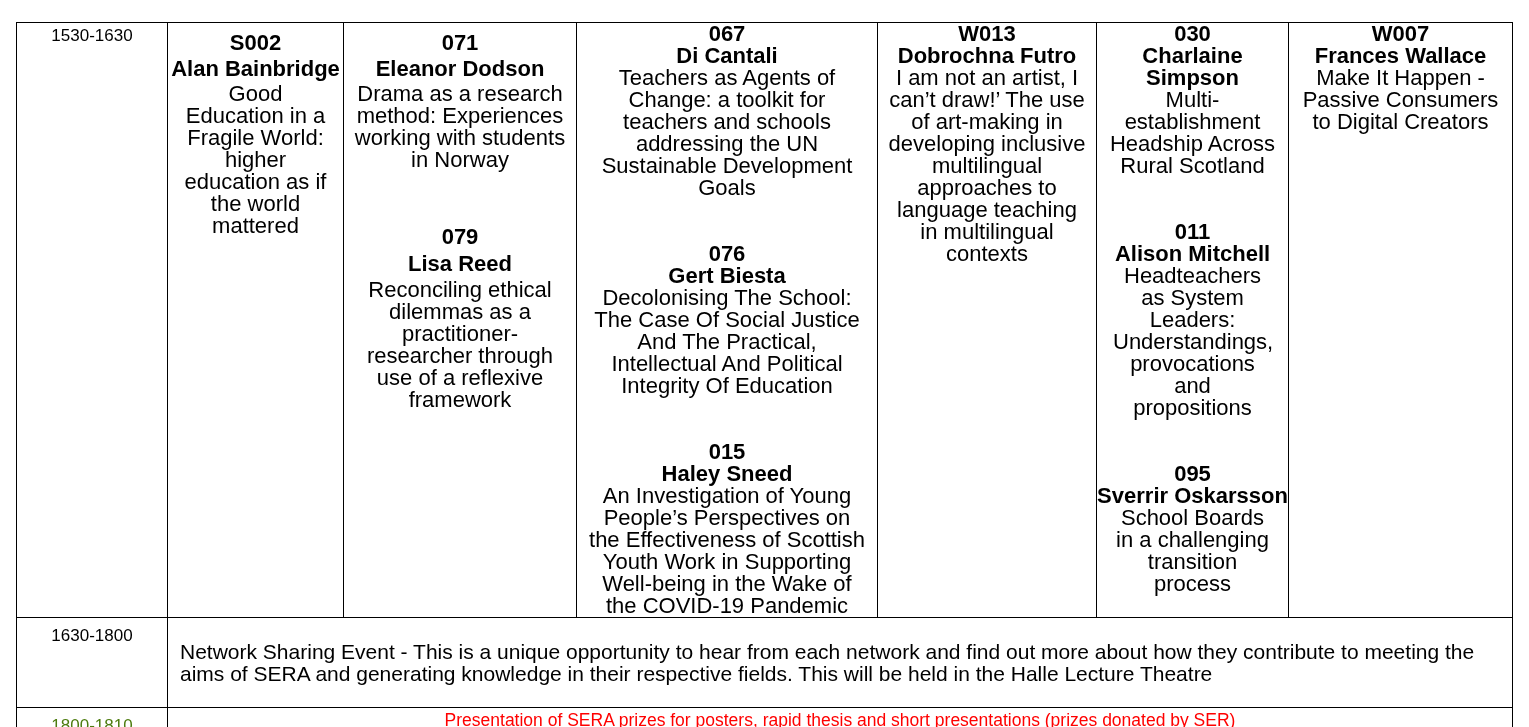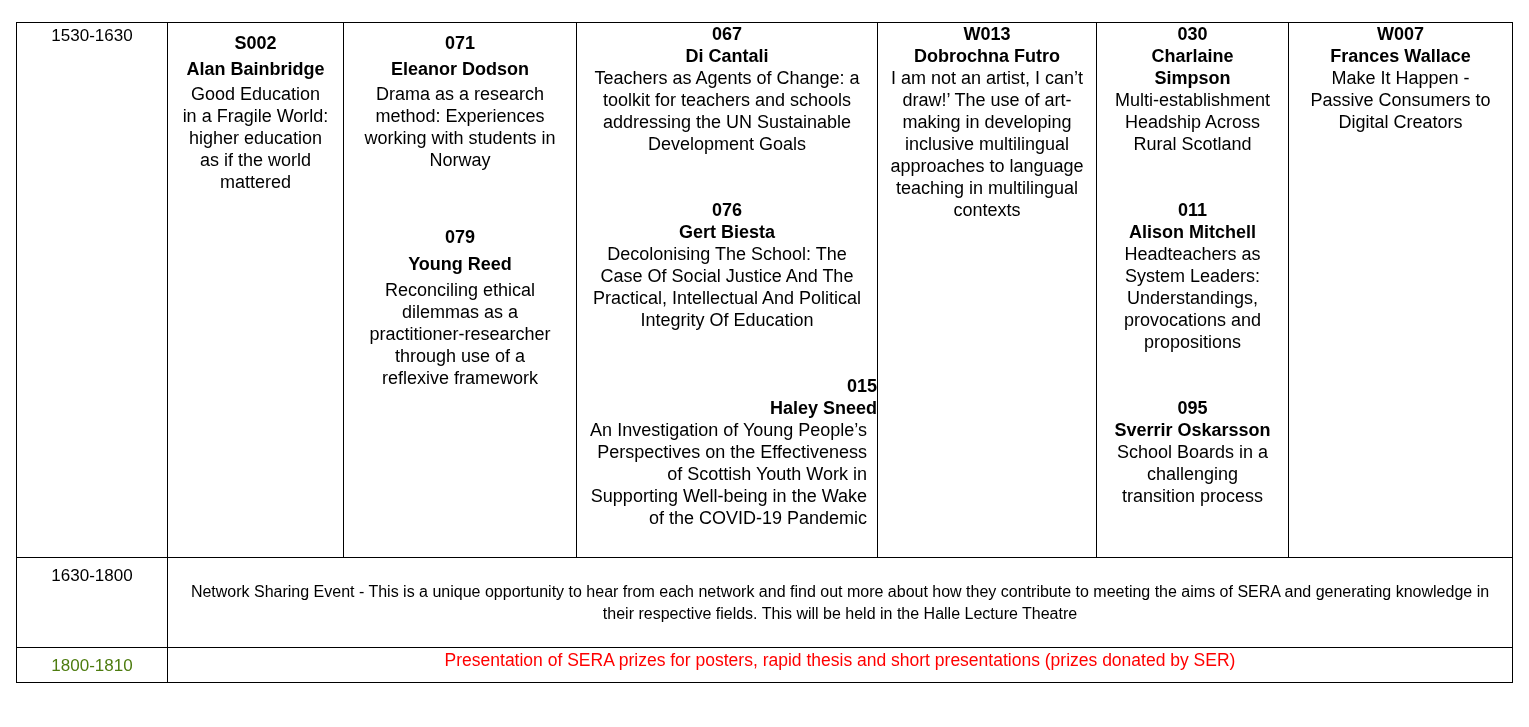--- a/index.html
+++ b/index.html
@@ -3,24 +3,24 @@
 <meta charset="utf-8">
 <style>
   html, body { margin: 0; padding: 0; background: #ffffff; }
   body { width: 1529px; height: 727px; position: relative; overflow: hidden;
          font-family: "Liberation Sans", sans-serif; color: #000; }
   table.schedule { position: absolute; left: 16px; top: 22px; border-collapse: collapse;
                    table-layout: fixed; width: 1496px; }
   table.schedule td { border: 1.5px solid #000; vertical-align: top; padding: 0; }
   .time { text-align: center; font-size: 17px; padding-top: 3px !important; }
   .time.red { color: #4d7c0f; }
-  .session-cell { text-align: center; font-size: 18px; line-height: 22px; }
+  .session-cell { text-align: center; font-size: 22px; line-height: 22px; }
   .pres { margin: 0; }
   .pres .code, .pres .author { font-weight: bold; }
-  .full { font-size: 16px; line-height: 22px; padding: 23px 12px 0 12px !important; text-align: center; }
+  .full { font-size: 21px; line-height: 22px; padding: 23px 12px 0 12px !important; }
   .red-full { color: #ff0000; text-align: center; font-size: 17.5px; line-height: 22px; }
 </style>
 </head>
 <body>
 
 <table class="schedule">
   <colgroup>
     <col style="width:151px">
     <col style="width:176px">
     <col style="width:233px">
@@ -43,37 +43,37 @@
     </td>
 
     <td class="session-cell" style="padding-top:8px;">
       <div class="pres">
         <div class="code" style="line-height:24px">071</div>
         <div class="author" style="line-height:28px">Eleanor Dodson</div>
         <div class="title" style="padding:0 10px;">Drama as a research method: Experiences working with students in Norway</div>
       </div>
       <div class="pres" style="margin-top:54px;">
         <div class="code" style="line-height:24px">079</div>
-        <div class="author" style="line-height:30px">Young Reed</div>
+        <div class="author" style="line-height:30px">Lisa Reed</div>
         <div class="title" style="padding:0 18px;">Reconciling ethical dilemmas as a practitioner-researcher through use of a reflexive framework</div>
       </div>
     </td>
 
     <td class="session-cell" style="padding-top:0px;">
       <div class="pres">
         <div class="code">067</div>
         <div class="author">Di Cantali</div>
         <div class="title" style="padding:0 10px;">Teachers as Agents of Change: a toolkit for teachers and schools addressing the UN Sustainable Development Goals</div>
       </div>
       <div class="pres" style="margin-top:44px;">
         <div class="code">076</div>
         <div class="author">Gert Biesta</div>
         <div class="title" style="padding:0 10px;">Decolonising The School: The Case Of Social Justice And The Practical, Intellectual And Political Integrity Of Education</div>
       </div>
-      <div class="pres" style="margin-top:44px;text-align:right;">
+      <div class="pres" style="margin-top:44px;">
         <div class="code">015</div>
         <div class="author">Haley Sneed</div>
         <div class="title" style="padding:0 10px;">An Investigation of Young People’s Perspectives on the Effectiveness of  Scottish Youth Work in Supporting Well-being in the Wake of the COVID-19 Pandemic</div>
       </div>
     </td>
 
     <td class="session-cell" style="padding-top:0px;">
       <div class="pres">
         <div class="code">W013</div>
         <div class="author">Dobrochna Futro</div>

